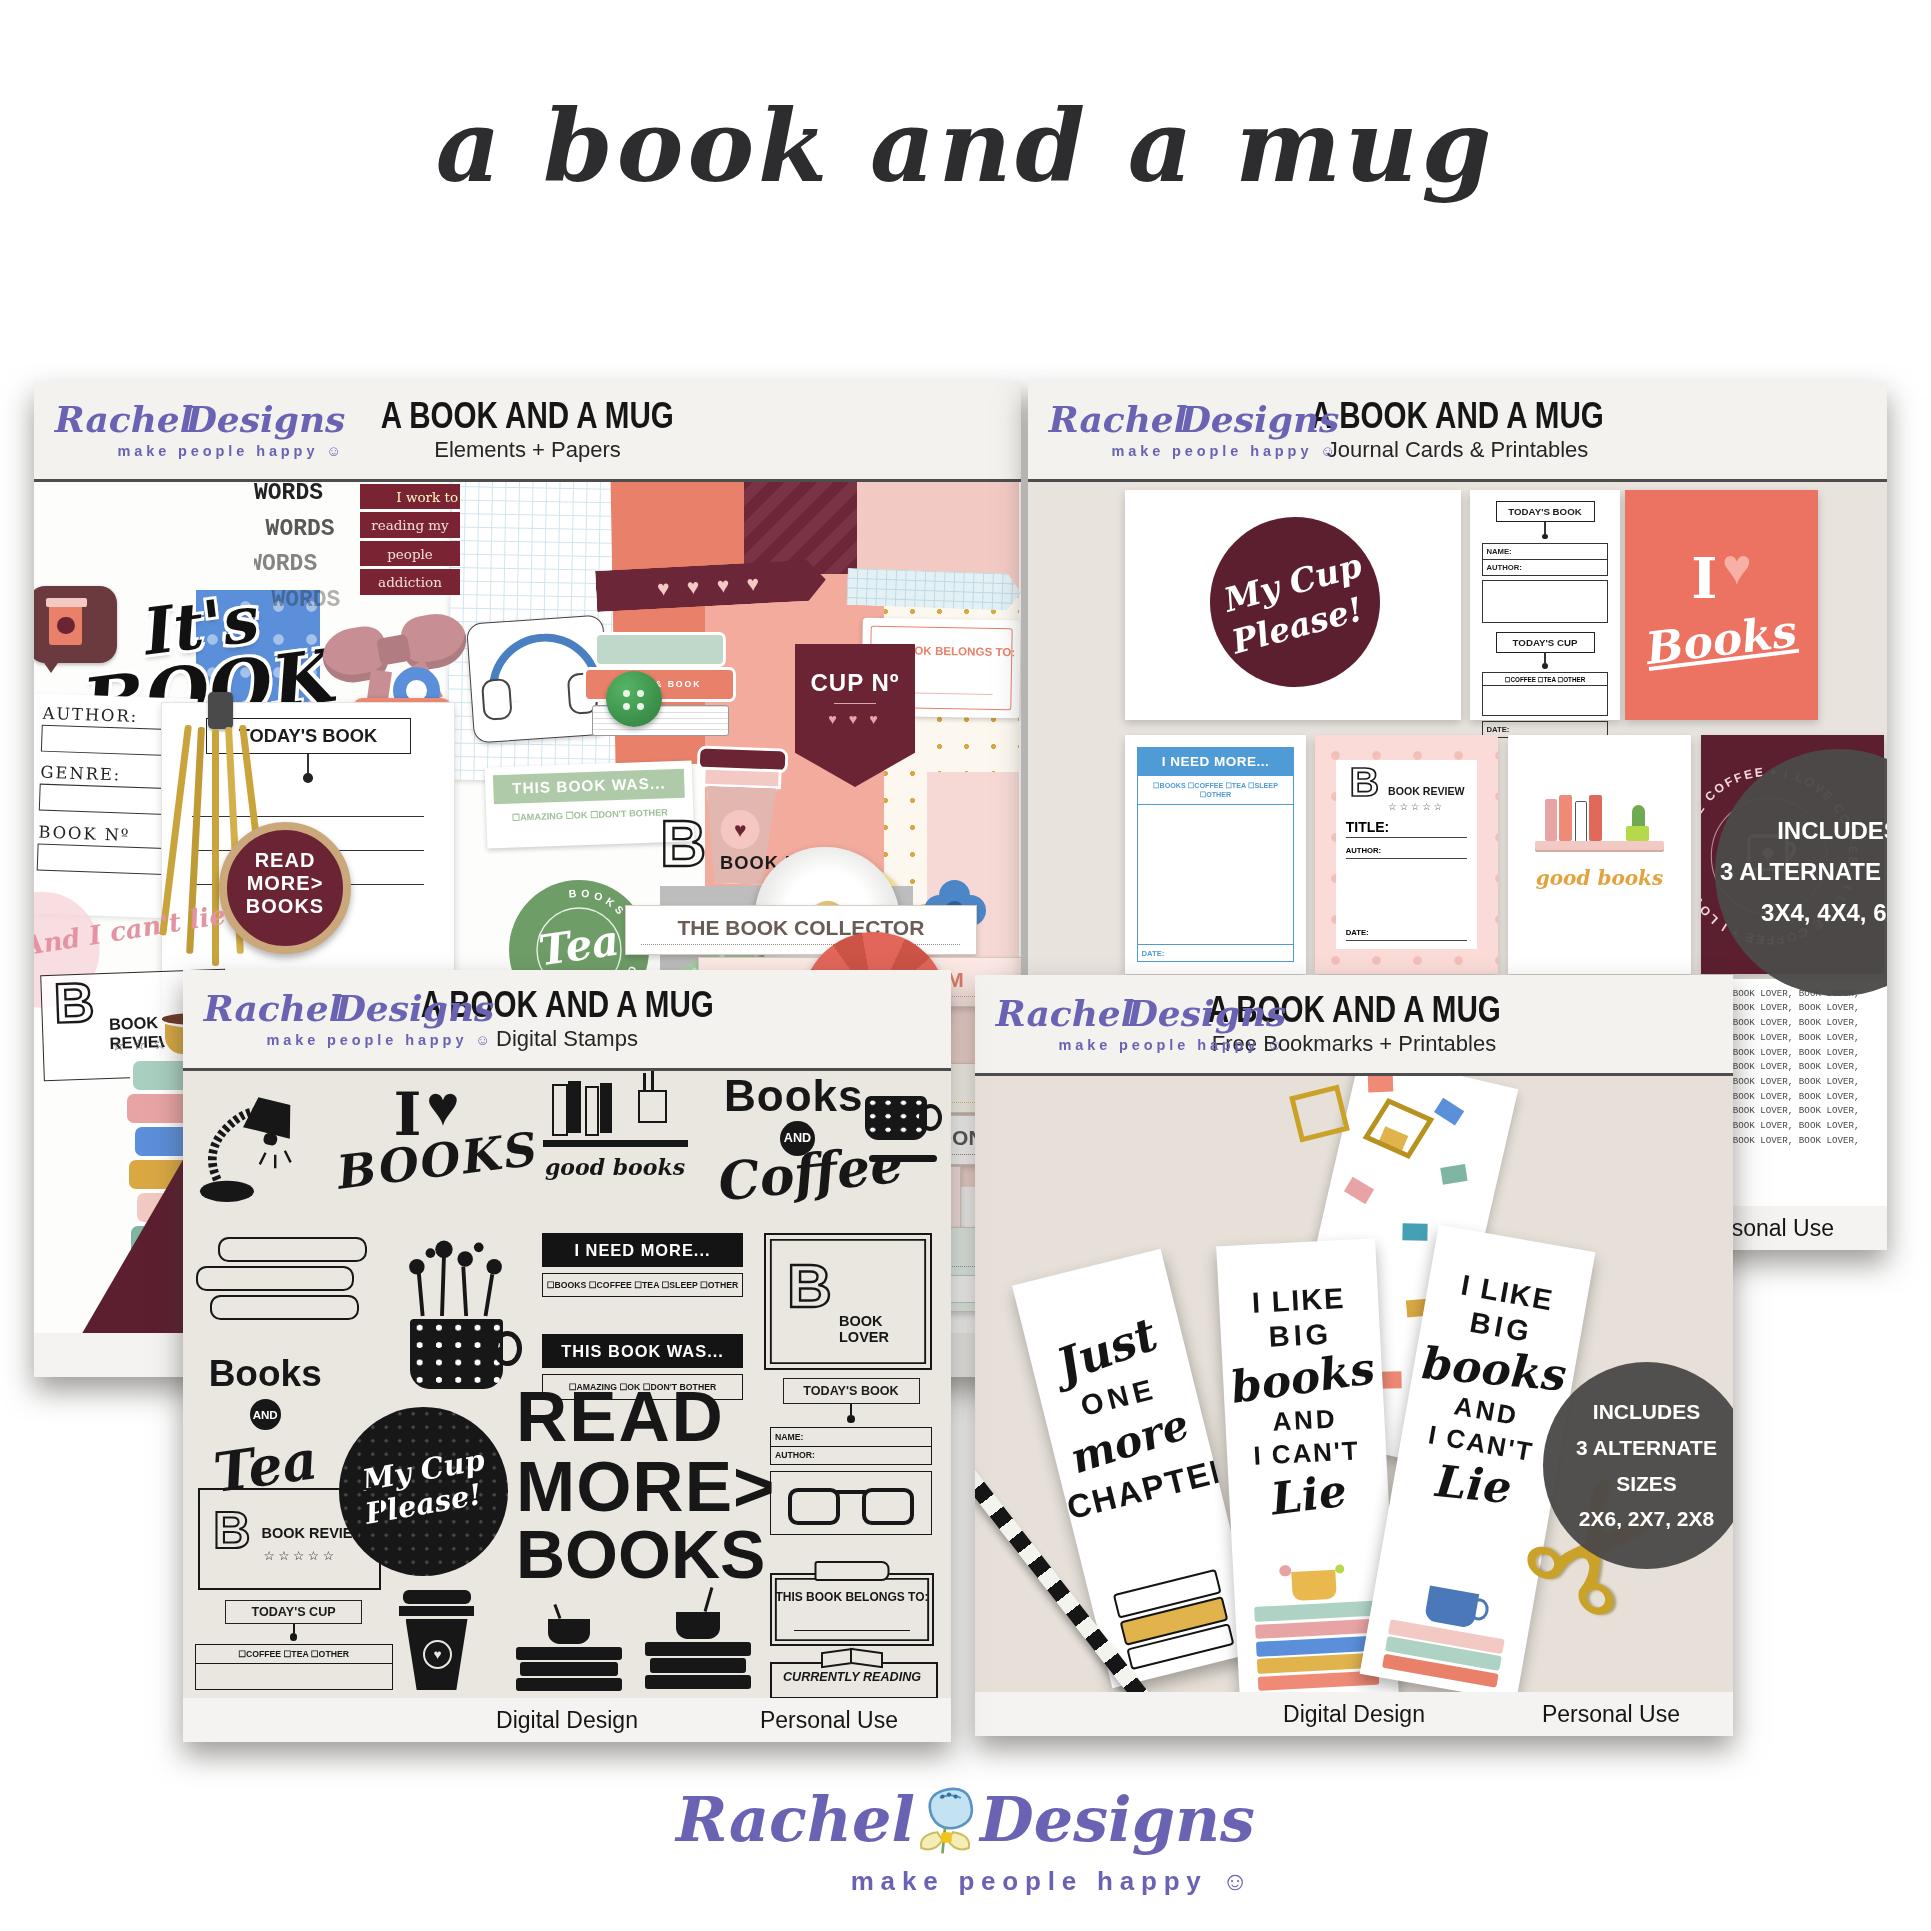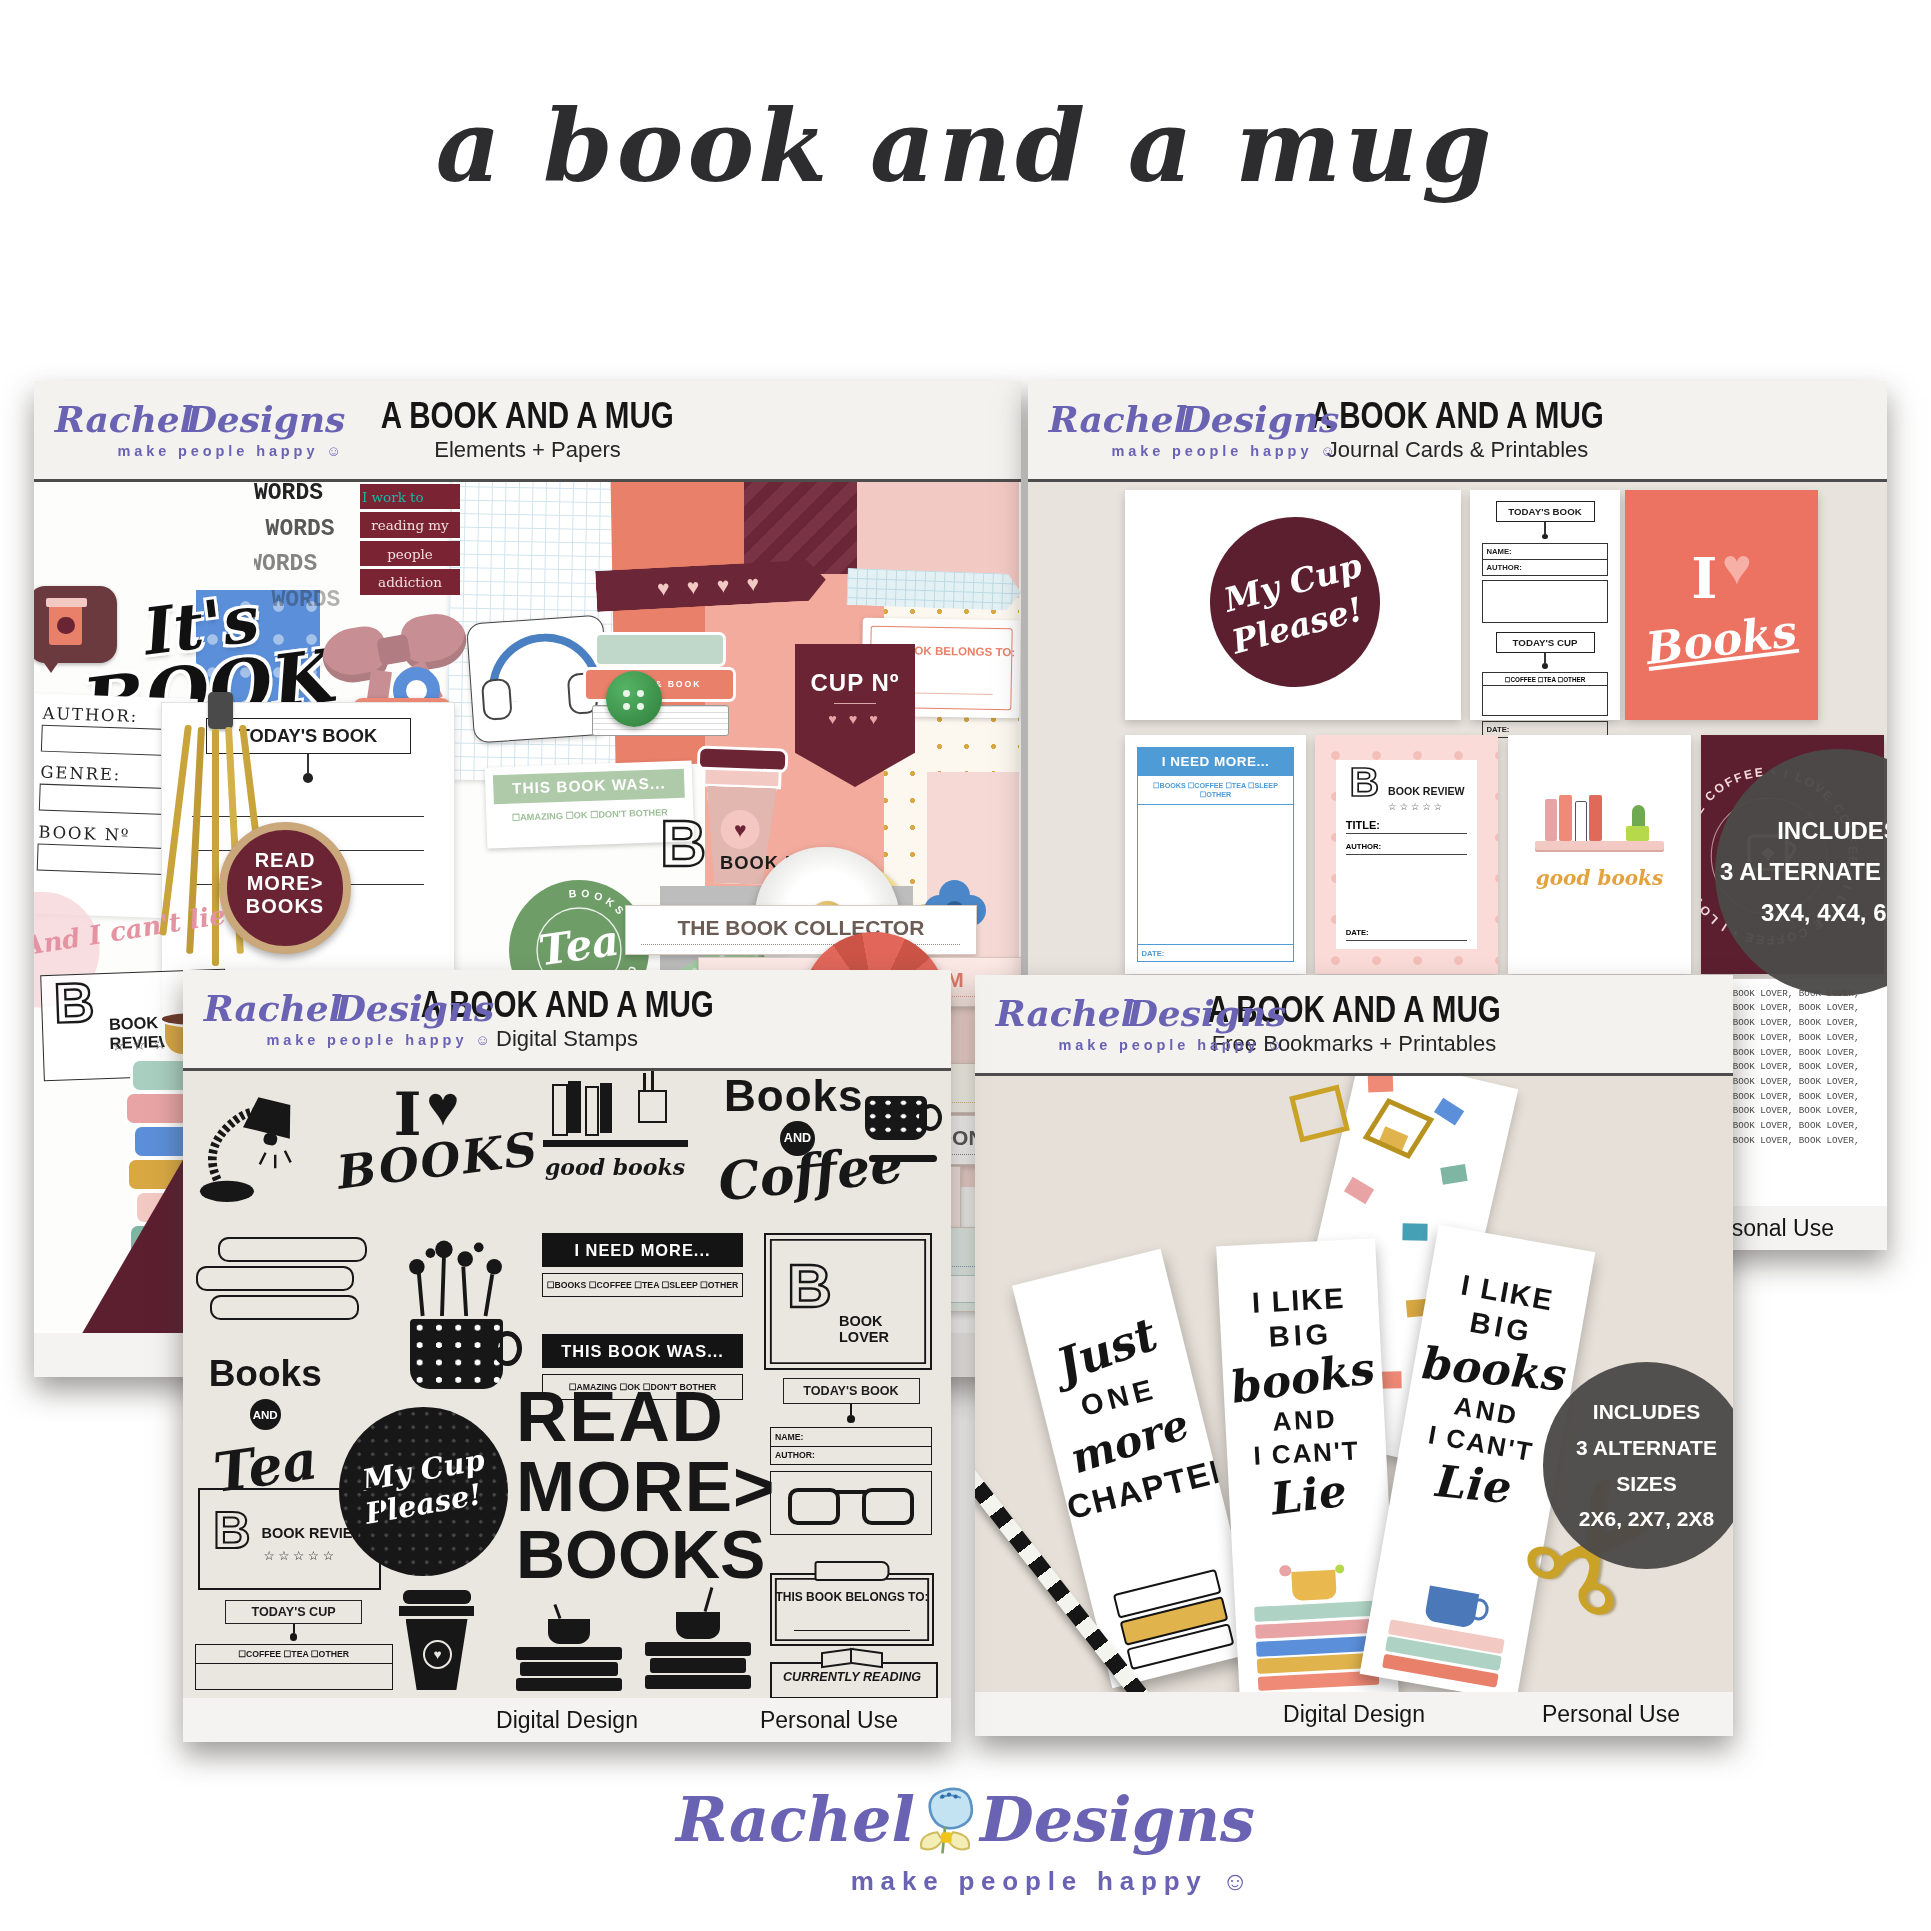--- a/index.html
+++ b/index.html
@@ -104,21 +104,21 @@
 
 
       <div class="abs" style="left:220px;top:-5.8px;width:145px;height:188px;font-family:'Liberation Mono',monospace;font-weight:bold;color:#222;font-size:23px;line-height:1.55;overflow:hidden;">
         <div>WORDS</div>
         <div style="opacity:.75;margin-left:11.6px;">WORDS</div>
         <div style="opacity:.55;margin-left:-5.8px;">WORDS</div>
         <div style="opacity:.35;margin-left:17.4px;">WORDS</div>
       </div>
 
       <div class="abs" style="left:326px;top:1.9px;width:100px;">
-        <div style="background:#7a2433;color:#14b8a6;font-family:'DejaVu Serif',serif;font-size:13.5px;text-align:left;padding:4.8px 1.9px;margin-bottom:2.9px;">I work to</div>
+        <div style="background:#7a2433;color:#fef9c3;font-family:'DejaVu Serif',serif;font-size:13.5px;text-align:right;padding:4.8px 1.9px;margin-bottom:2.9px;">I work to</div>
         <div style="background:#7a2433;color:#f2dfdf;font-family:'DejaVu Serif',serif;font-size:13.5px;text-align:center;padding:4.8px 1.9px;margin-bottom:2.9px;">reading my</div>
         <div style="background:#7a2433;color:#f2dfdf;font-family:'DejaVu Serif',serif;font-size:13.5px;text-align:center;padding:4.8px 1.9px;margin-bottom:2.9px;">people</div>
         <div style="background:#7a2433;color:#f2dfdf;font-family:'DejaVu Serif',serif;font-size:13.5px;text-align:center;padding:4.8px 1.9px;">addiction</div>
       </div>
 
       <div class="abs" style="left:-5.8px;top:104px;width:89px;height:77px;background:#6b3a3f;border-radius:17.4px;box-shadow:0 1.9px 3.9px rgba(0,0,0,.25);">
         <div style="position:absolute;left:21px;top:17.4px;width:33px;height:42px;background:#e8806a;border-radius:2.9px;"></div>
         <div style="position:absolute;left:17.4px;top:11.6px;width:41px;height:9.7px;background:#f3c9c4;border-radius:1.9px;"></div>
         <div style="position:absolute;left:29px;top:31px;width:17.4px;height:17.4px;background:#6b2433;border-radius:50%;"></div>
         <div style="position:absolute;left:13.5px;bottom:-9.7px;width:0;height:0;border-left:9.7px solid transparent;border-right:9.7px solid transparent;border-top:13.5px solid #6b3a3f;"></div>
@@ -416,21 +416,21 @@
           <div style="color:#4f9bd5;font-size:7.2px;font-weight:bold;text-align:center;padding:4.8px 0;border-bottom:1.4px solid #4f9bd5;">☐BOOKS ☐COFFEE ☐TEA ☐SLEEP ☐OTHER</div>
           <div style="position:absolute;left:0;bottom:0;width:100%;color:#4f9bd5;font-size:7.7px;font-weight:bold;padding:3.9px;border-top:1.4px solid #4f9bd5;box-sizing:border-box;">DATE:</div>
         </div>
       </div>
 
       <div class="jcard" style="left:287px;top:253px;width:183px;height:239px;background:#fadbd8;background-image:radial-gradient(rgba(224,106,90,.25) 3.9px,transparent 4.8px);background-size:41px 41px;">
         <div style="position:absolute;inset:25px 21px;background:#fff;">
           <span class="outline" style="font-size:41px;font-weight:bold;-webkit-text-stroke:1.7px #1a1a1a;margin-left:13.5px;line-height:1.1;">B</span>
           <span style="position:absolute;left:52px;top:25px;font-size:10.6px;font-weight:bold;color:#1a1a1a;">BOOK REVIEW</span>
           <span style="position:absolute;left:52px;top:41px;font-size:9.7px;color:#444;">☆ ☆ ☆ ☆ ☆</span>
-          <div style="margin:13.5px 9.7px 0;font-size:11px;font-weight:bold;border-bottom:1.4px solid #444;padding-bottom:2.9px;">TITLE:</div>
+          <div style="margin:13.5px 9.7px 0;font-size:14px;font-weight:bold;border-bottom:1.4px solid #444;padding-bottom:2.9px;">TITLE:</div>
           <div style="margin:7.7px 9.7px 0;font-size:7.7px;font-weight:bold;border-bottom:1.4px solid #444;padding-bottom:2.9px;">AUTHOR:</div>
           <div style="position:absolute;left:9.7px;right:9.7px;bottom:7.7px;font-size:7.7px;font-weight:bold;border-bottom:1.4px solid #444;padding-bottom:2.9px;">DATE:</div>
         </div>
       </div>
 
       <div class="jcard" style="left:480px;top:253px;width:183px;height:239px;">
         <div style="position:absolute;left:37px;top:64px;width:11.6px;height:42px;background:#e8a4a4;border-radius:1.9px;"></div>
         <div style="position:absolute;left:51px;top:60px;width:12.6px;height:46px;background:#ef8a76;border-radius:1.9px;"></div>
         <div style="position:absolute;left:67px;top:66px;width:9.7px;height:41px;background:#fff;border:1.4px solid #555;border-radius:1.9px;"></div>
         <div style="position:absolute;left:81px;top:60px;width:12.6px;height:46px;background:#e06a5a;border-radius:1.9px;"></div>

